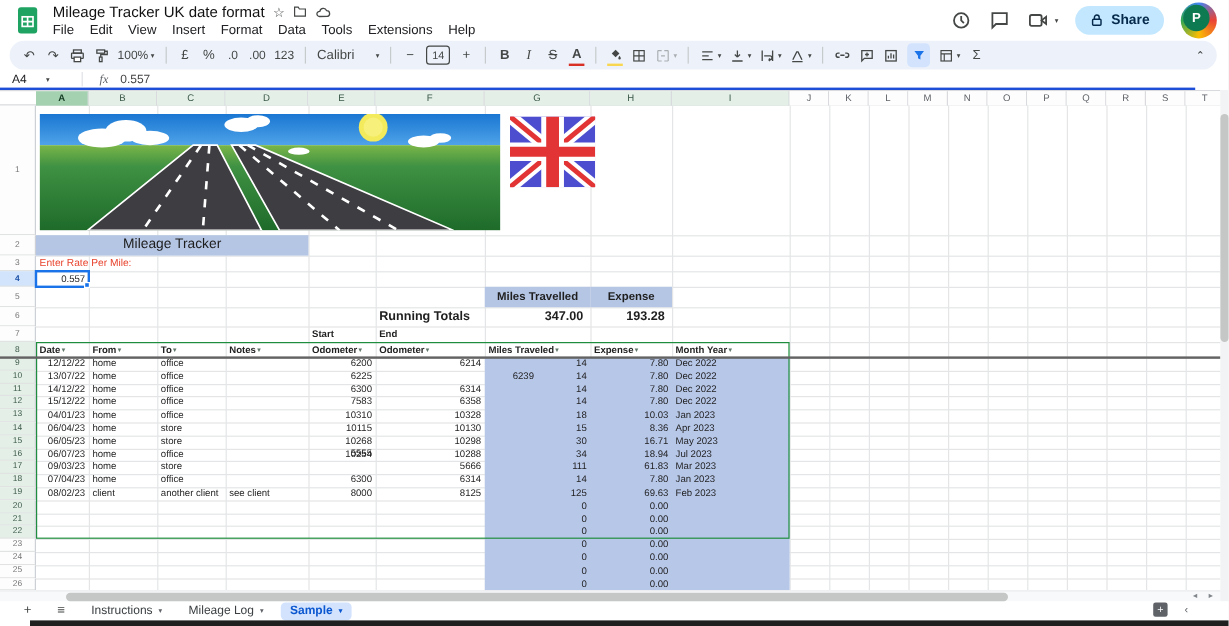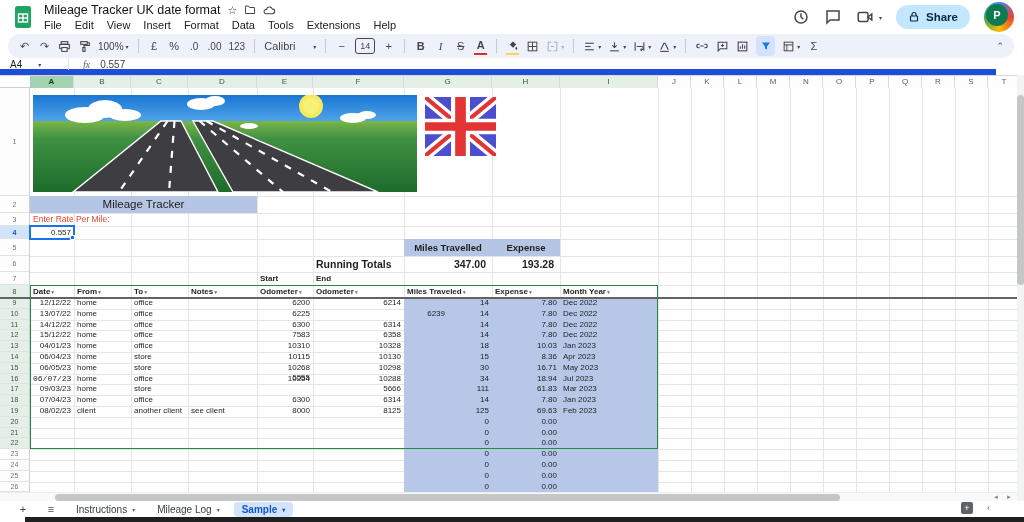--- a/index.html
+++ b/index.html
@@ -36,21 +36,21 @@
   #font-size-box{border:1px solid #444746;border-radius:3px;width:18px;height:14px;
                  font-size:9px;display:flex;align-items:center;justify-content:center}
   .tbold{font-weight:bold}.tital{font-style:italic;font-family:"Liberation Serif",serif}
   .tstrike{text-decoration:line-through}
   .tA{font-weight:bold;border-bottom:2px solid #d93025;line-height:10px}
   .tfill{border-bottom:2px solid #f9d64f;line-height:12px}
   #filter-active{background:#d3e3fd;border-radius:4px;padding:2px 3px}
   #toolbar-collapse{margin-left:auto;color:#444746;font-size:9px}
 
   
-  #formulabar{left:0;top:59px;width:996px;height:16px;border-bottom:6px solid #1d4ed8;font-size:10px}
+  #formulabar{left:0;top:59px;width:996px;height:16px;border-bottom:2px solid #1d4ed8;font-size:10px}
   #name-box{width:58px;padding-left:10px;color:#202124;gap:14px}
   #fx-label{font-family:"Liberation Serif",serif;font-style:italic;color:#5f6368;margin:0 10px 0 14px}
   .fdiv{width:1px;height:12px;background:#e0e2e5}
 
   
   #colhead-strip{left:0;top:75px;width:1017px;height:13px;background:#fff;
                  border-top:1px solid #d9dade;border-bottom:1px solid #cdd1d5}
   .colh{position:absolute;top:0;height:12px;font-size:8px;color:#5f6368;text-align:center;
         line-height:12px;border-right:1px solid #d9dade;box-sizing:border-box;background:#fdfdfd}
   .colh.green{background:#e3efe7;color:#3c5948}
@@ -489,21 +489,21 @@
       <div class="abs cell r" style="left: 492px; top: 352px; width: 68px; height: 10.8px; line-height: 10.8px;">8.36</div>
       <div class="abs cell l" style="left: 560px; top: 352px; width: 98px; height: 10.8px; line-height: 10.8px;">Apr 2023</div>
       <div class="abs cell r" style="left: 30px; top: 362.8px; width: 44px; height: 10.8px; line-height: 10.8px;">06/05/23</div>
       <div class="abs cell l" style="left: 74px; top: 362.8px; width: 57px; height: 10.8px; line-height: 10.8px;">home</div>
       <div class="abs cell l" style="left: 131px; top: 362.8px; width: 57px; height: 10.8px; line-height: 10.8px;">store</div>
       <div class="abs cell r" style="left: 257px; top: 362.8px; width: 56px; height: 10.8px; line-height: 10.8px;">10268</div>
       <div class="abs cell r" style="left: 313px; top: 362.8px; width: 91px; height: 10.8px; line-height: 10.8px;">10298</div>
       <div class="abs cell r" style="left: 404px; top: 362.8px; width: 88px; height: 10.8px; line-height: 10.8px;">30</div>
       <div class="abs cell r" style="left: 492px; top: 362.8px; width: 68px; height: 10.8px; line-height: 10.8px;">16.71</div>
       <div class="abs cell l" style="left: 560px; top: 362.8px; width: 98px; height: 10.8px; line-height: 10.8px;">May 2023</div>
-      <div class="abs cell r" style="left: 30px; top: 373.6px; width: 44px; height: 10.8px; line-height: 10.8px; font-family: Liberation Mono, monospace;">06/07/23</div>
+      <div class="abs cell r" style="left: 30px; top: 373.6px; width: 44px; height: 10.8px; line-height: 10.8px;">06/07/23</div>
       <div class="abs cell l" style="left: 74px; top: 373.6px; width: 57px; height: 10.8px; line-height: 10.8px;">home</div>
       <div class="abs cell l" style="left: 131px; top: 373.6px; width: 57px; height: 10.8px; line-height: 10.8px;">office</div>
       <div class="abs cell r" style="left: 257px; top: 373.6px; width: 56px; height: 10.8px; line-height: 10.8px;">10254</div>
       <div class="abs cell r" style="left: 313px; top: 373.6px; width: 91px; height: 10.8px; line-height: 10.8px;">10288</div>
       <div class="abs cell r" style="left: 404px; top: 373.6px; width: 88px; height: 10.8px; line-height: 10.8px;">34</div>
       <div class="abs cell r" style="left: 492px; top: 373.6px; width: 68px; height: 10.8px; line-height: 10.8px;">18.94</div>
       <div class="abs cell l" style="left: 560px; top: 373.6px; width: 98px; height: 10.8px; line-height: 10.8px;">Jul 2023</div>
       <div class="abs cell r" style="left: 30px; top: 384.4px; width: 44px; height: 10.8px; line-height: 10.8px;">09/03/23</div>
       <div class="abs cell l" style="left: 74px; top: 384.4px; width: 57px; height: 10.8px; line-height: 10.8px;">home</div>
       <div class="abs cell l" style="left: 131px; top: 384.4px; width: 57px; height: 10.8px; line-height: 10.8px;">store</div>

